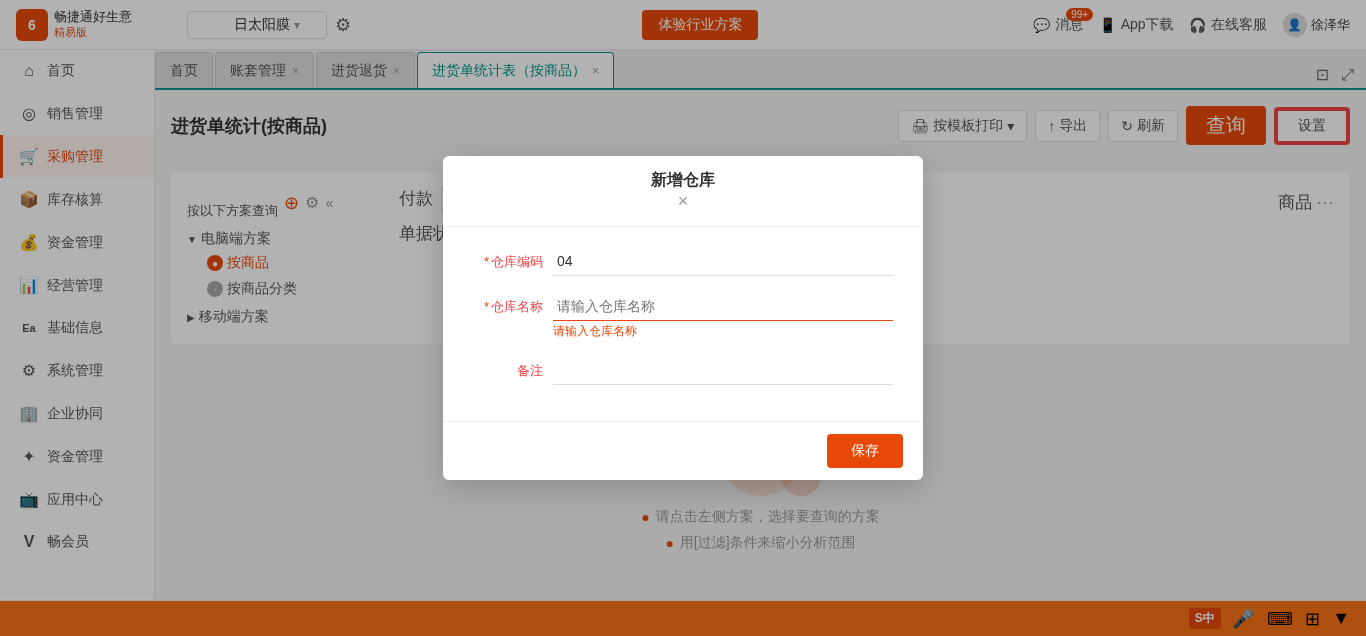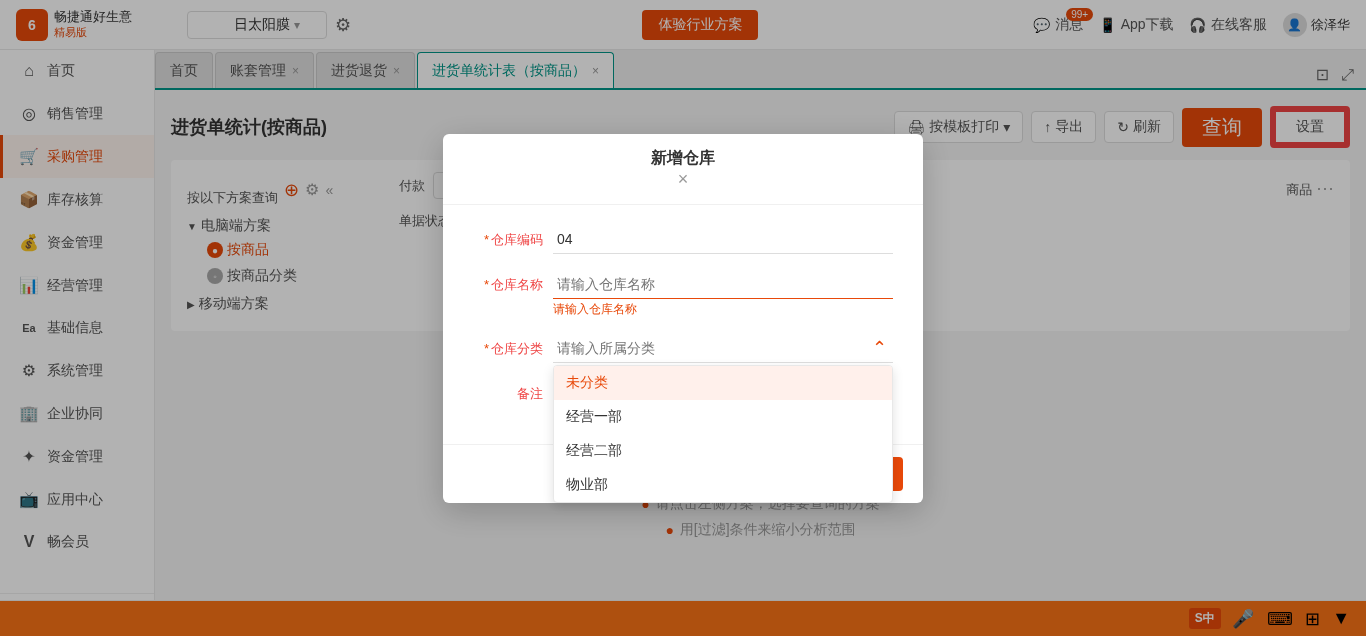--- a/index.html
+++ b/index.html
@@ -150,35 +150,35 @@
     
     .page-content {
       flex: 1;
       padding: 16px;
       overflow-y: auto;
       background: #f5f5f5;
       position: relative;
     }
     .page-header {
       display: flex; align-items: center; justify-content: space-between;
-      margin-bottom: 12px;
+      margin-bottom: 28px;
     }
     .page-title { font-size: 18px; font-weight: 600; color: #333; }
     .page-actions { display: flex; gap: 8px; align-items: center; }
     .action-btn {
       display: flex; align-items: center; gap: 4px;
       padding: 6px 12px; border: 1px solid #ddd;
       background: white; border-radius: 4px; cursor: pointer; color: #555; font-size: 13px;
     }
     .query-btn {
       background: #e8490a; color: white; border: none;
       padding: 6px 20px; border-radius: 4px; cursor: pointer; font-size: 20px;
     }
     .setting-btn {
-      background: white; color: #555; border: 6px solid #ef4444;
+      background: white; color: #555; border: 4px solid #ef4444;
       padding: 6px 20px; border-radius: 4px; cursor: pointer; font-size: 14px;
     }
 
     
     .filter-panel {
       background: white; border-radius: 4px; padding: 12px 16px;
       margin-bottom: 12px;
       display: flex; gap: 12px; align-items: flex-start;
     }
     .filter-title { color: #555; font-size: 13px; font-weight: 500; white-space: nowrap; margin-top: 17px; }
@@ -321,21 +321,21 @@
       position: fixed; bottom: 0; left: 0; right: 0;
       height: 36px; background: #f97316;
       display: flex; align-items: center; justify-content: flex-end;
       padding: 0 16px; gap: 12px;
       border-top: 1px solid #eee;
       z-index: 50;
     }
 
     .filter-content { flex: 1; }
     .filter-row { display: flex; align-items: center; gap: 8px; }
-    .filter-label { color: #555; font-size: 13px; white-space: nowrap; }
+    .filter-label { color: #555; font-size: 17px; white-space: nowrap; }
     .filter-select {
       border: 1px solid #ddd; border-radius: 4px;
       padding: 4px 8px; font-size: 13px; color: #555;
       background: white; cursor: pointer; min-width: 120px;
     }
 
     .collapse-btn { border: none; background: none; cursor: pointer; color: #999; font-size: 14px; padding: 2px; }
     .add-btn { border: none; background: none; cursor: pointer; color: #e8490a; font-size: 18px; padding: 2px; }
   </style>
 </head>
@@ -577,34 +577,20 @@
       </div>
 
       <div class="form-row">
         <span class="form-label required">仓库名称</span>
         <div class="form-field">
           <input class="form-input error" type="text" placeholder="请输入仓库名称" style="">
           <div class="error-msg">请输入仓库名称</div>
         </div>
       </div>
 
-      <div class="form-row">
-        <span class="form-label required">仓库分类</span>
-        <div class="form-field select-wrapper">
-          <input class="form-input-select" type="text" placeholder="请输入所属分类" style="">
-          <span class="select-arrow">⌃</span>
-          
-          <div class="dropdown-list">
-            <div class="dropdown-item selected">未分类</div>
-            <div class="dropdown-item">经营一部</div>
-            <div class="dropdown-item">经营二部</div>
-            <div class="dropdown-item">物业部</div>
-          </div>
-        </div>
-      </div>
 
       <div class="form-row">
         <span class="form-label">备注</span>
         <div class="form-field">
           <input class="form-input" type="text" style="">
         </div>
       </div>
 
     </div>
     <div class="dialog-footer">

